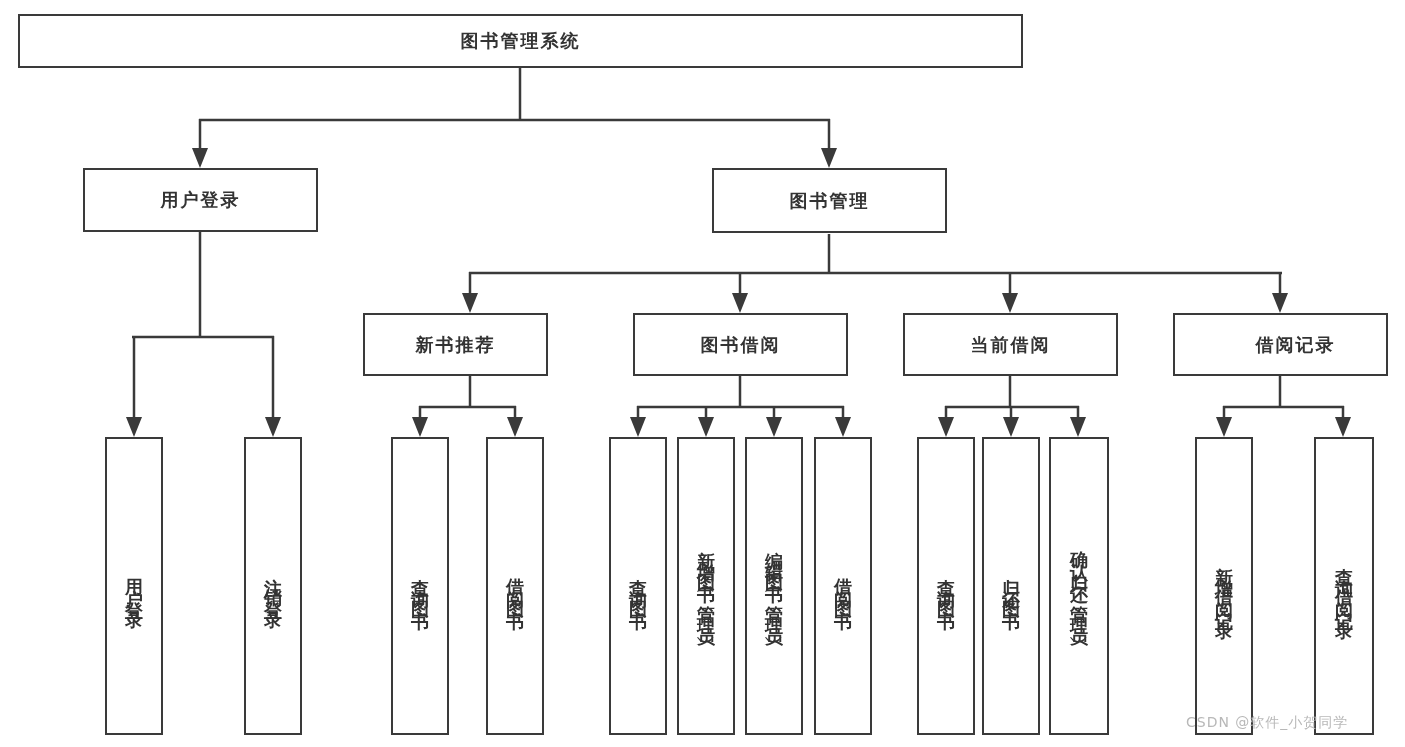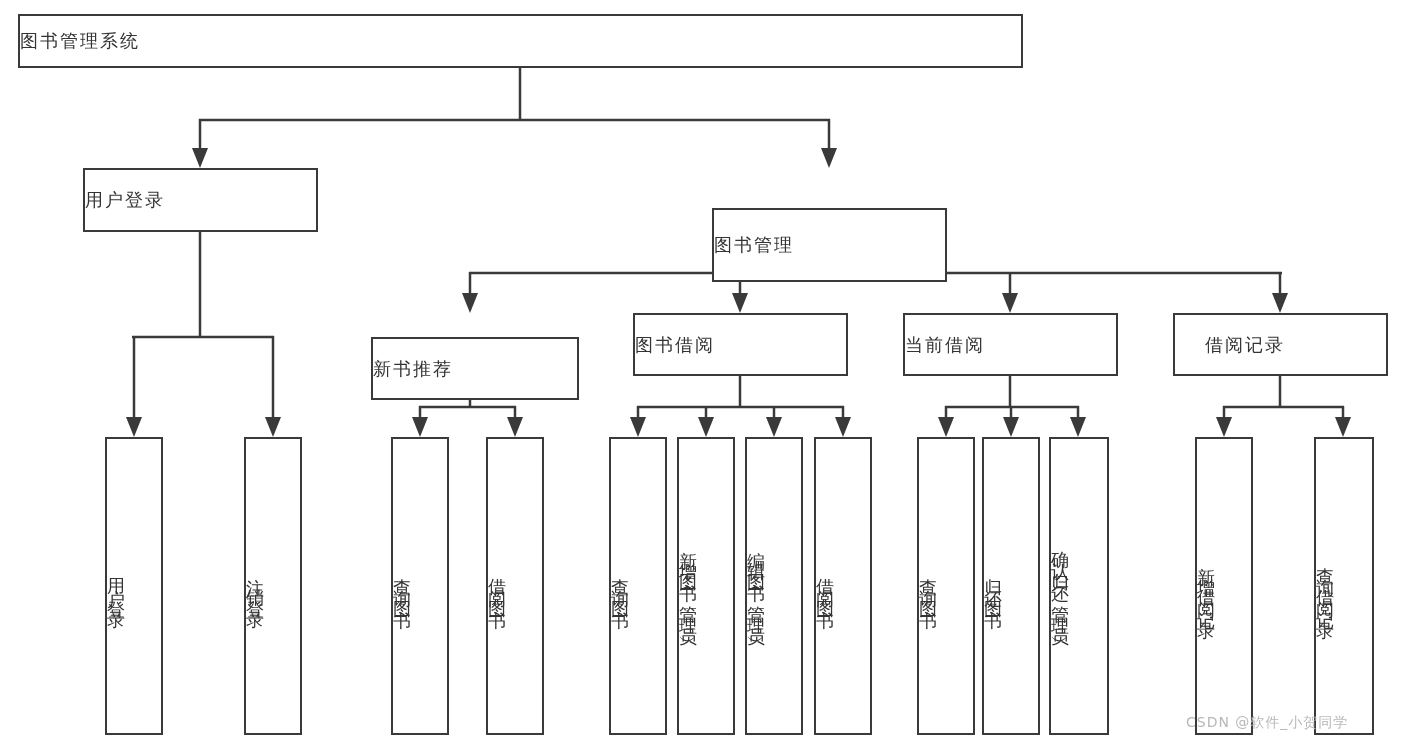--- a/index.html
+++ b/index.html
@@ -18,22 +18,23 @@
     color:var(--text);
   }
   .wires{position:absolute;left:0;top:0;width:1405px;height:747px;}
   .wires line{stroke:var(--line);stroke-width:2.5;}
   .wires polygon{fill:var(--line);stroke:none;}
   .node{
     position:absolute;
     box-sizing:border-box;
     border:2.5px solid var(--line);
     background:var(--bg);
-    display:flex;align-items:center;justify-content:flex-start;
+    display:flex;align-items:center;justify-content:center;
     text-align:center;
+    font-weight:bold;
   }
   .node.h{font-size:18px;letter-spacing:2px;}
   .node.v{top:437px;width:58px;height:298px;}
   .node.v .vtxt{
     writing-mode:vertical-rl;
     text-orientation:mixed;
     font-size:18px;
     letter-spacing:11px;
     line-height:1;
     white-space:nowrap;
@@ -122,25 +123,25 @@
     </g>
   </svg>
 
   <div class="node h" style="left:18px;top:14px;width:1005px;height:54px;">
     <span>图书管理系统</span>
   </div>
 
   <div class="node h" style="left:83px;top:168px;width:235px;height:64px;">
     <span>用户登录</span>
   </div>
-  <div class="node h" style="left:712px;top:168px;width:235px;height:74px;margin-top:40px;">
+  <div class="node h" style="left:712px;top:168px;width:235px;height:65px;">
     <span>图书管理</span>
   </div>
 
-  <div class="node h" style="left:371px;top:313px;width:208px;height:63px;margin-top:24px;">
+  <div class="node h" style="left:363px;top:313px;width:185px;height:63px;">
     <span>新书推荐</span>
   </div>
   <div class="node h" style="left:903px;top:313px;width:215px;height:63px;">
     <span>当前借阅</span>
   </div>
   <div class="node h" style="left:633px;top:313px;width:215px;height:63px;">
     <span>图书借阅</span>
   </div>
   <div class="node h" style="left:1173px;top:313px;width:215px;height:63px;padding-left:30px;">
     <span>借阅记录</span>

